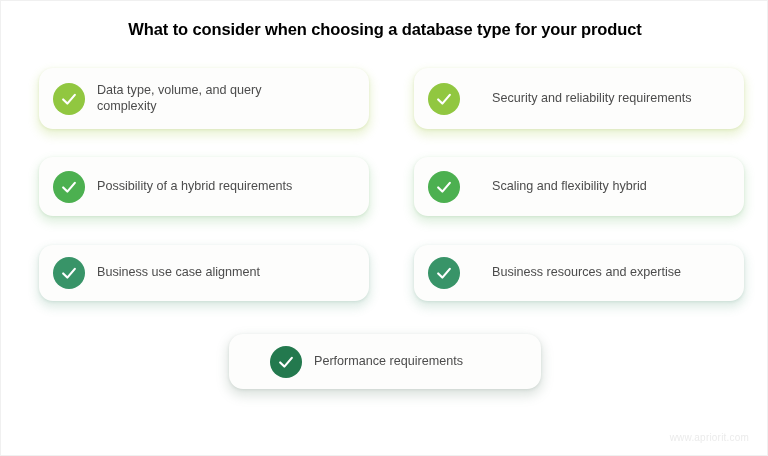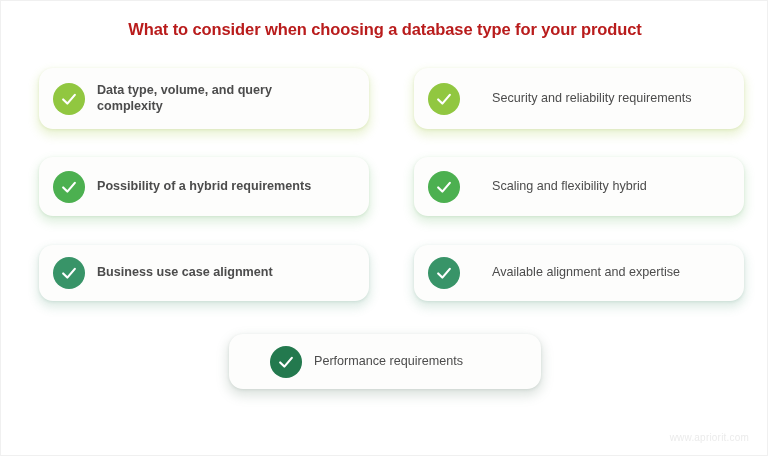--- a/index.html
+++ b/index.html
@@ -25,37 +25,37 @@
   }
 
   .page-title {
     position: absolute;
     top: 19px;
     left: 0;
     width: 768px;
     text-align: center;
     font-size: 16.5px;
     font-weight: bold;
-    color: #b91c1c;
+    color: #000000;
     letter-spacing: -0.1px;
     font-family: "Liberation Sans", sans-serif;
   }
 
   
   .card {
     position: absolute;
     background: #fdfdfc;
     border-radius: 14px;
     display: flex;
     align-items: center;
     box-sizing: border-box;
     padding-left: 14px;
   }
 
-  .card.col-left  { left: 38px;  width: 330px; font-weight: bold; }
+  .card.col-left  { left: 38px;  width: 330px; }
   .card.col-right { left: 413px; width: 330px; gap: 20px; }
 
   .card.row-1 { top: 67px;  height: 61px; }
   .card.row-2 { top: 156px; height: 59px; }
   .card.row-3 { top: 244px; height: 56px; }
 
   .card.center-card {
     left: 228px;
     top: 333px;
     width: 312px;
@@ -175,21 +175,21 @@
     </span>
     <span class="card-label">Business use case alignment</span>
   </div>
 
   <div class="card col-right row-3 tone-teal">
     <span class="check-icon" style="background:#389468;">
       <svg viewBox="0 0 24 24" aria-hidden="true">
           <path d="M5 12.5 L10 17.5 L19 7"></path>
         </svg>
     </span>
-    <span class="card-label">Available alignment and expertise</span>
+    <span class="card-label">Business resources and expertise</span>
   </div>
 
   <div class="card center-card tone-dark">
     <span class="check-icon" style="background:#23794e;">
       <svg viewBox="0 0 24 24" aria-hidden="true">
           <path d="M5 12.5 L10 17.5 L19 7"></path>
         </svg>
     </span>
     <span class="card-label">Performance requirements</span>
   </div>

